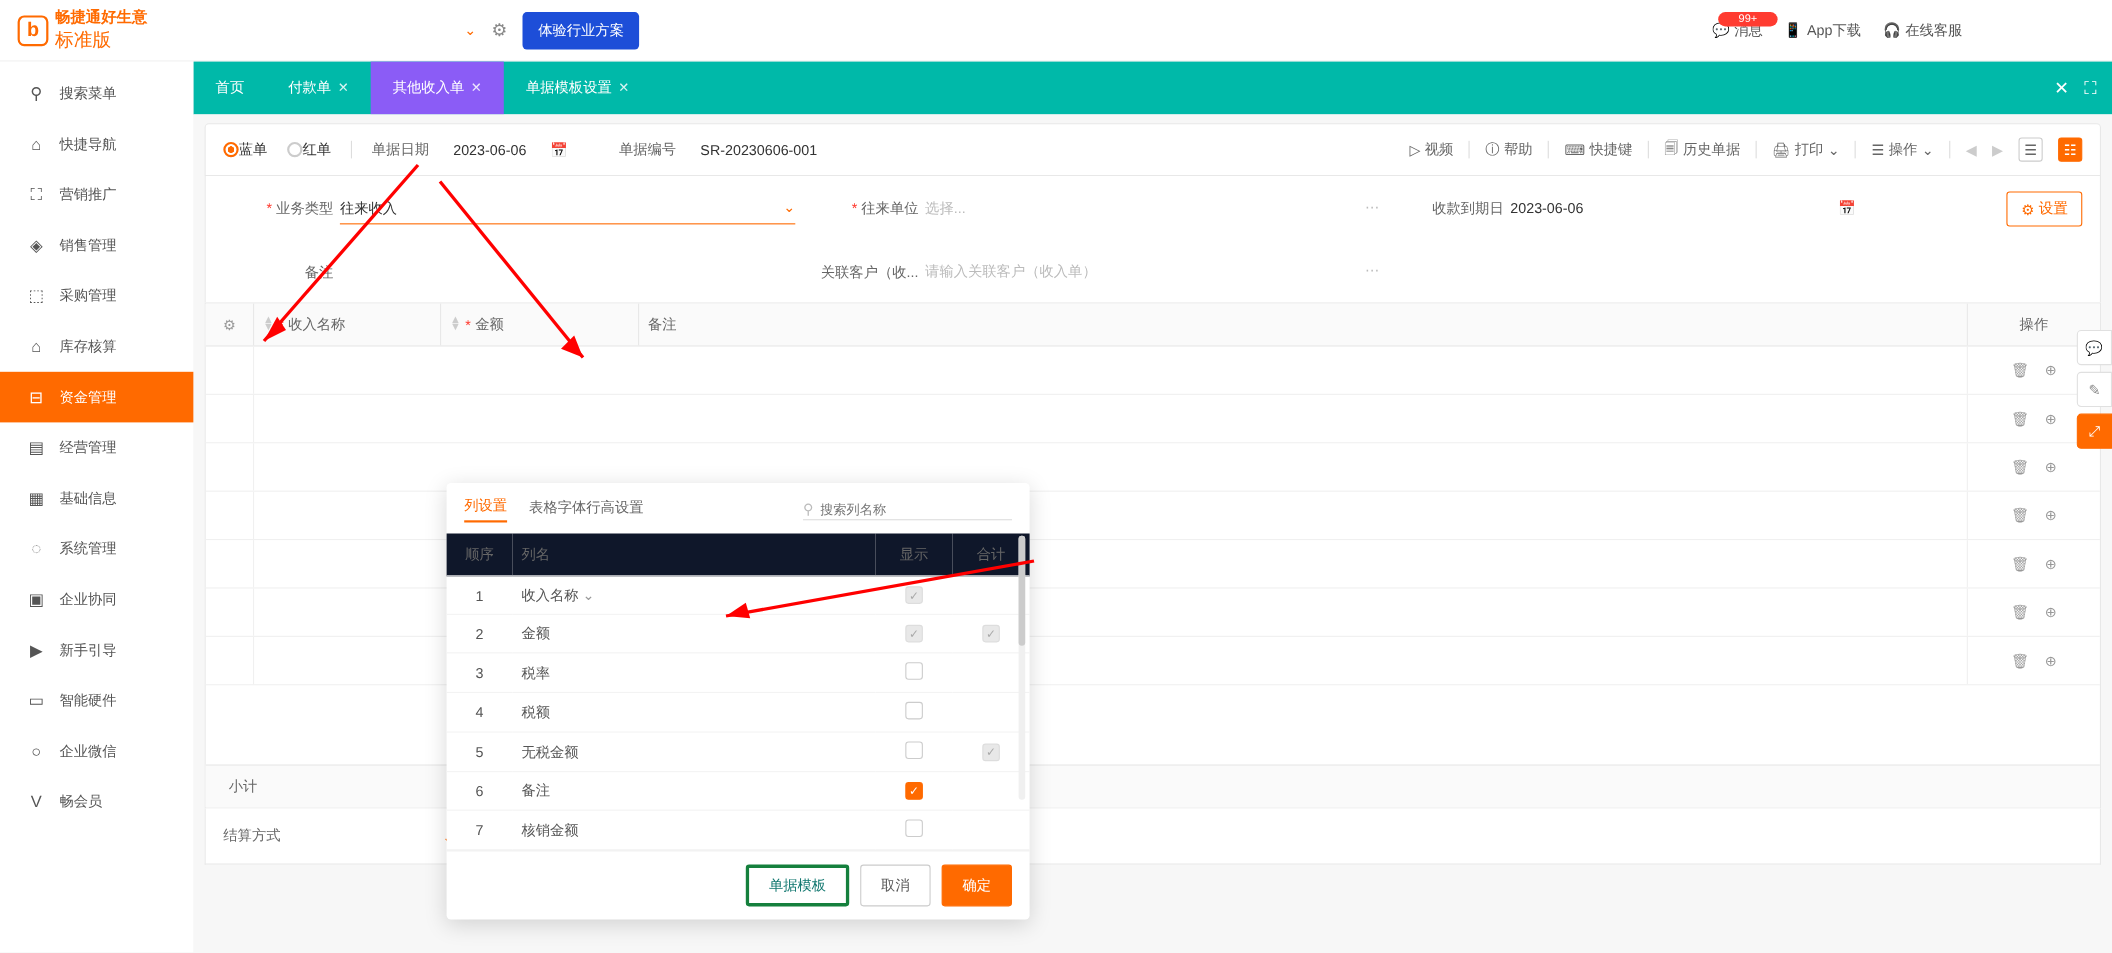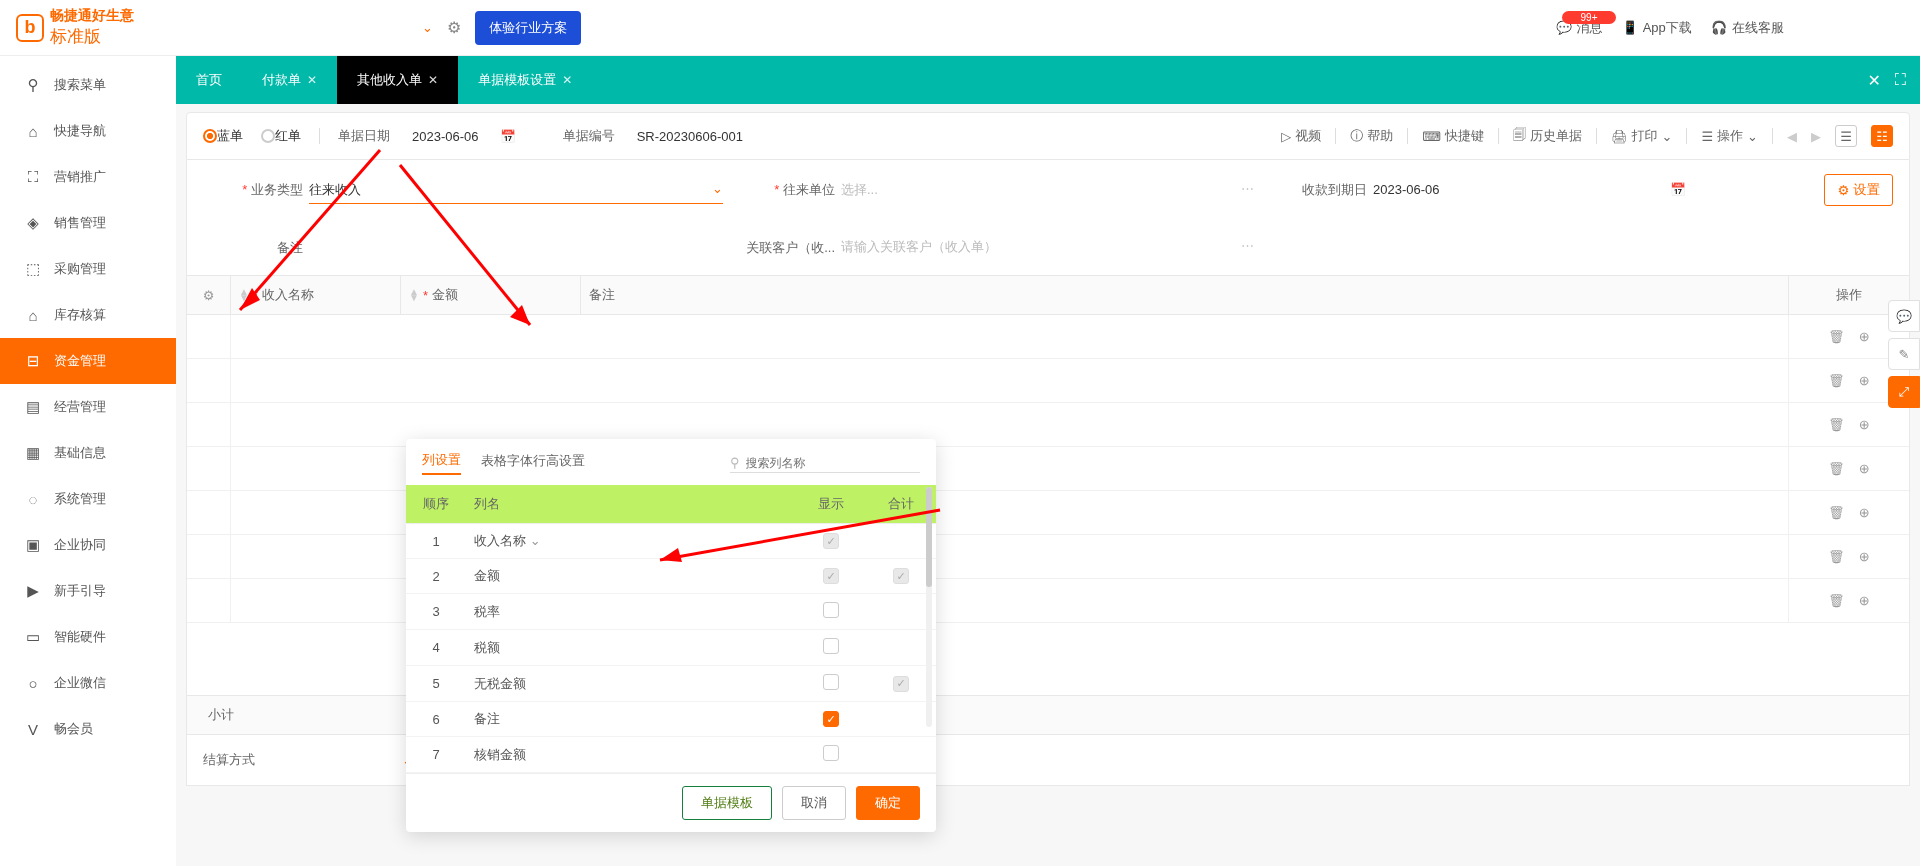--- a/index.html
+++ b/index.html
@@ -17,21 +17,21 @@
 .top-right{margin-left:auto;display:flex;align-items:center;gap:20px;color:#555}
 .tr-item{display:flex;align-items:center;gap:4px;position:relative}
 .badge{position:absolute;top:-8px;right:-14px;background:#ff3b30;color:#fff;font-size:10px;padding:1px 19px;border-radius:8px}
 .sidebar{position:absolute;left:0;top:56px;width:176px;background:#fff;height:calc(100% - 56px);padding-top:6px}
 .side-item{display:flex;align-items:center;gap:12px;padding:14px 24px;color:#555;cursor:pointer}
 .side-item.active{background:#ff6a00;color:#fff}
 .side-ic{width:18px;text-align:center;font-size:15px}
 .main{position:absolute;left:176px;top:56px;right:0;bottom:0;display:flex;flex-direction:column}
 .tabs{height:48px;background:#00b9a9;display:flex;align-items:center;color:#fff}
 .tab{padding:0 20px;height:100%;display:flex;align-items:center;gap:6px;cursor:pointer}
-.tab.active{background:#000000}
+.tab.active{background:#8b5cf6}
 .tab-x{font-size:12px;opacity:.85}
 .tabs-right{margin-left:auto;display:flex;align-items:center;gap:14px;padding-right:14px;font-size:16px}
 .content{flex:1;background:#f7f7f7;padding:8px 10px 0 10px;overflow:hidden;position:relative}
 .toolbar{background:#fff;padding:12px 16px;border:1px solid #e8e8e8;border-radius:4px 4px 0 0;display:flex;align-items:center;gap:18px}
 .radio{display:flex;align-items:center;gap:0}
 .radio-c{width:14px;height:14px;border-radius:50%;border:2px solid #ccc;display:inline-block}
 .radio-c.on{border-color:#ff6a00;background:radial-gradient(#ff6a00 40%,#fff 45%)}
 .lbl{color:#666;margin-right:4px}
 .val{color:#333}
 .cal-ic{color:#999;margin-left:4px}
@@ -68,29 +68,29 @@
 .gf-label{width:44px;text-align:center}
 .gf-amt{width:350px;text-align:right;font-weight:bold}
 .bottom-row{background:#fff;padding:16px;display:flex;align-items:center;gap:18px;color:#666;border:1px solid #e8e8e8;border-top:none}
 .popup{position:absolute;left:230px;top:335px;width:530px;background:#fff;box-shadow:0 4px 20px rgba(0,0,0,.15);border-radius:4px;z-index:50}
 .pop-tabs{display:flex;gap:20px;padding:12px 16px 10px;align-items:center}
 .pop-tab{color:#666;cursor:pointer;padding-bottom:4px}
 .pop-tab.active{color:#ff6a00;border-bottom:2px solid #ff6a00}
 .pop-search{margin-left:auto;display:flex;align-items:center;gap:6px;color:#bbb;border-bottom:1px solid #ddd;padding:2px 0;width:190px}
 .pop-search input{border:none;outline:none;font-size:12px;flex:1}
 .pop-table{width:100%;border-collapse:collapse}
-.pop-table th{background:#bef264;padding:10px 8px;text-align:left;color:#666;font-weight:normal;border-bottom:1px solid #eee}
+.pop-table th{background:#0f172a;padding:10px 8px;text-align:left;color:#666;font-weight:normal;border-bottom:1px solid #eee}
 .pop-table td{padding:8px;border-bottom:1px solid #f3f3f3;color:#555}
 .pop-table .c{text-align:center}
 .chk{width:16px;height:16px;border:1px solid #ccc;border-radius:3px;display:inline-flex;align-items:center;justify-content:center;background:#fff}
 .chk.on{background:#ff6a00;border-color:#ff6a00;color:#fff;font-size:11px}
 .chk.gray{background:#e8e8e8;border-color:#ddd;color:#aaa;font-size:11px}
 .pop-btns{display:flex;justify-content:flex-end;gap:10px;padding:12px 16px;border-top:1px solid #eee}
 .btn{padding:7px 18px;border-radius:3px;font-size:13px;cursor:pointer}
-.btn-line-o{border:1px solid #15803d;color:#4d7c0f;background:#fff}
+.btn-line-o{border:3px solid #15803d;color:#0f766e;background:#fff}
 .btn-line{border:1px solid #ccc;color:#555;background:#fff}
 .btn-fill{border:1px solid #ff6a00;background:#ff6a00;color:#fff}
 .pop-scroll{position:absolute;right:4px;top:48px;width:6px;height:240px;background:#f0f0f0;border-radius:3px}
 .pop-scroll-thumb{width:6px;height:100px;background:#ccc;border-radius:3px}
 .arrow{position:absolute;z-index:60;pointer-events:none}
 .arrow-line{stroke:#ff0000;stroke-width:3;fill:none}
 .arrow-head{fill:#ff0000}
 .float-right{position:absolute;right:0;top:300px;display:flex;flex-direction:column;gap:6px}
 .float-btn{width:32px;height:32px;background:#fff;border:1px solid #e0e0e0;display:flex;align-items:center;justify-content:center;color:#888;border-radius:4px 0 0 4px}
 .float-btn.on{background:#ff6a00;border-color:#ff6a00;color:#fff}

